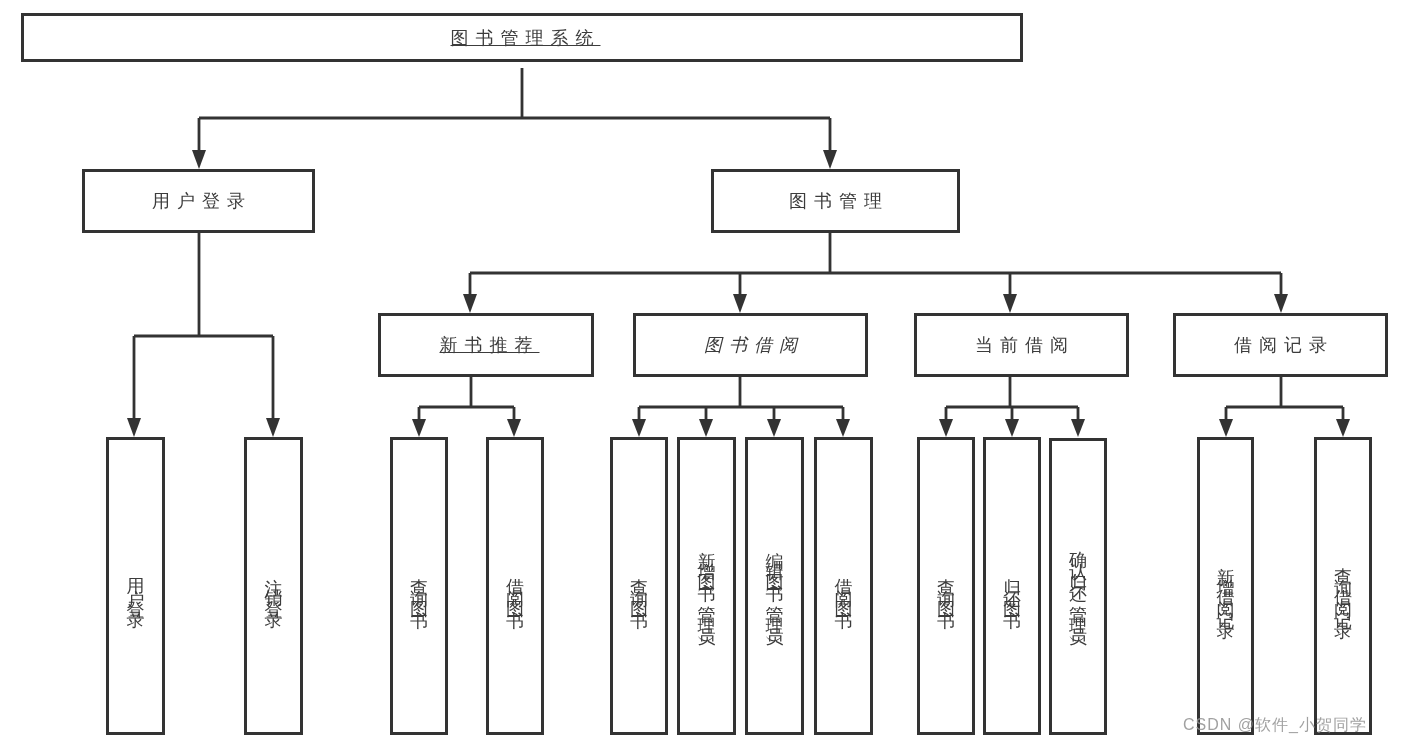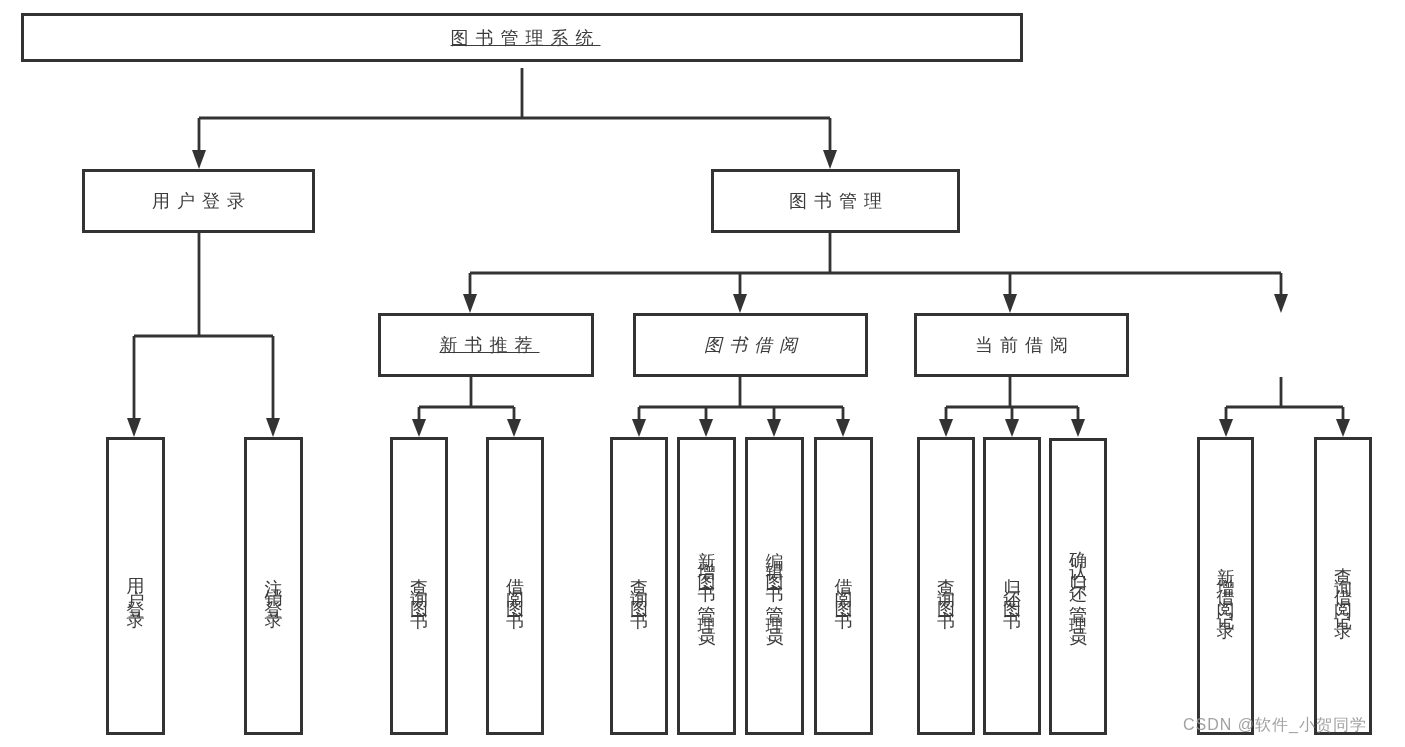--- a/index.html
+++ b/index.html
@@ -163,20 +163,23 @@
 
   <div class="node" style="left:378px; top:313px; width:216px; height:64px;text-decoration:underline;">
     <span class="lbl">新书推荐</span>
   </div>
   <div class="node" style="left:633px; top:313px; width:235px; height:64px;font-style:italic;">
     <span class="lbl">图书借阅</span>
   </div>
   <div class="node" style="left:903px; top:313px; width:215px; height:64px;margin-left:11px;">
     <span class="lbl">当前借阅</span>
   </div>
+  <div class="node" style="left:1173px; top:313px; width:215px; height:64px;">
+    <span class="lbl">借阅记录</span>
+  </div>
 
   <div class="node leaf" style="left:106px; top:437px; width:59px; height:298px;">
     <span class="lbl">用户登录</span>
   </div>
   <div class="node leaf" style="left:244px; top:437px; width:59px; height:298px;">
     <span class="lbl">注销登录</span>
   </div>
 
   <div class="node leaf" style="left:390px; top:437px; width:58px; height:298px;">
     <span class="lbl">查询图书</span>

